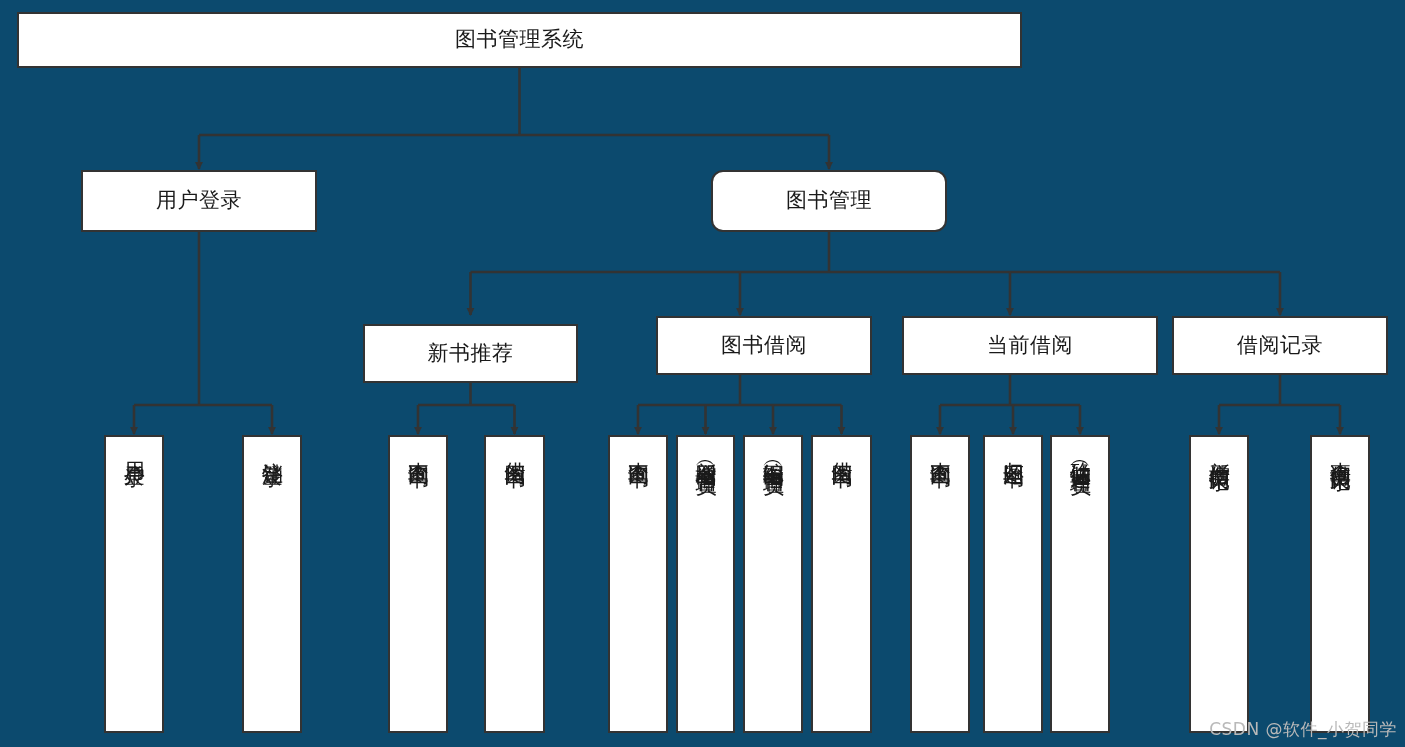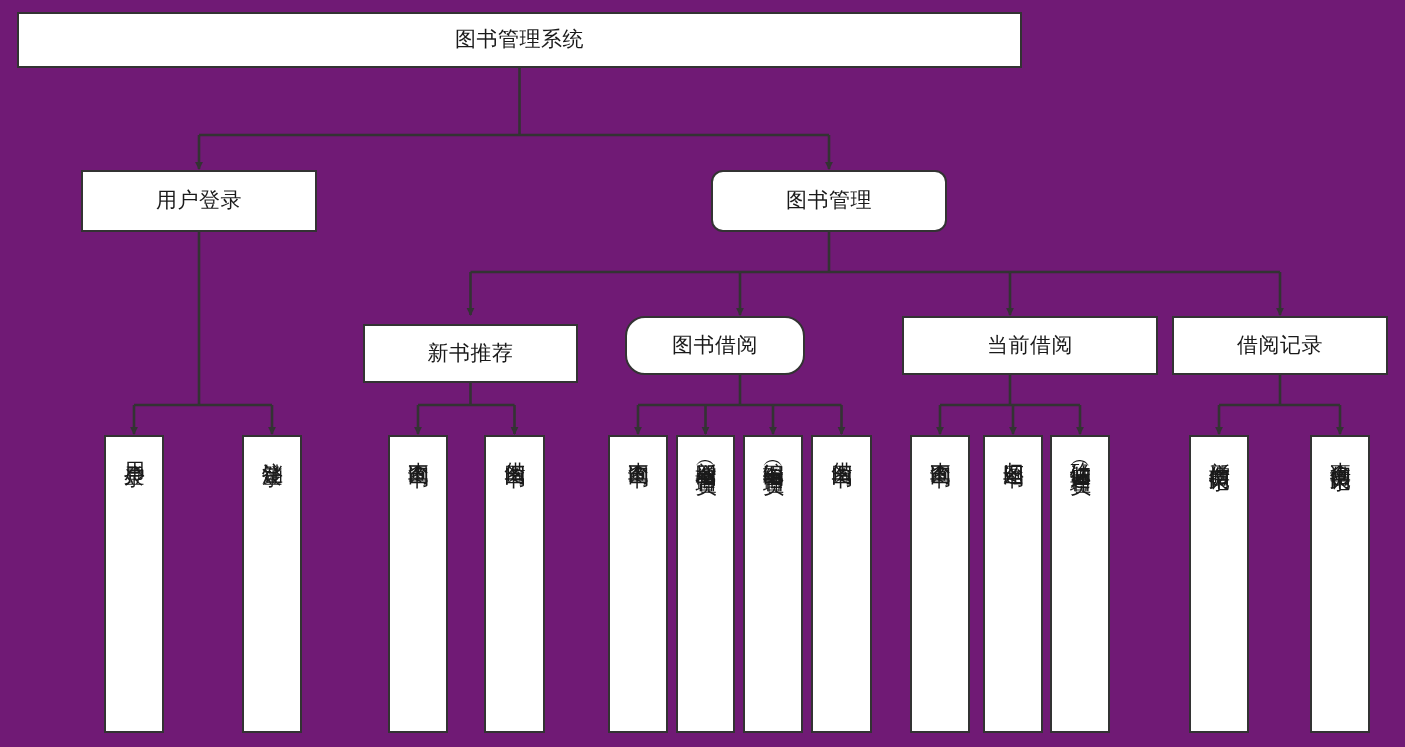--- a/index.html
+++ b/index.html
@@ -8,21 +8,21 @@
     padding: 0;
     background: #ffffff;
   }
   body {
     font-family: "DejaVu Sans", "Liberation Sans", sans-serif;
   }
   #diagram-root {
     position: relative;
     width: 1405px;
     height: 747px;
-    background: #701a75;
+    background: #0c4a6e;
     overflow: hidden;
   }
   #edge-layer {
     position: absolute;
     left: 0;
     top: 0;
     width: 1405px;
     height: 747px;
     pointer-events: none;
   }
@@ -131,21 +131,21 @@
       </div>
       <div class="node horiz" style="left: 81px; top: 170px; width: 236px; height: 62px;">
         <span class="node-label">用户登录</span>
       </div>
       <div class="node horiz" style="left: 711px; top: 170px; width: 236px; height: 62px; border-radius: 12px;">
         <span class="node-label">图书管理</span>
       </div>
       <div class="node horiz" style="left: 363px; top: 324px; width: 215px; height: 59px;">
         <span class="node-label">新书推荐</span>
       </div>
-      <div class="node horiz" style="left: 625px; top: 316px; width: 180px; height: 59px; border-radius: 20px;">
+      <div class="node horiz" style="left: 656px; top: 316px; width: 216px; height: 59px;">
         <span class="node-label">图书借阅</span>
       </div>
       <div class="node horiz" style="left: 902px; top: 316px; width: 256px; height: 59px;">
         <span class="node-label">当前借阅</span>
       </div>
       <div class="node horiz" style="left: 1172px; top: 316px; width: 216px; height: 59px;">
         <span class="node-label">借阅记录</span>
       </div>
       <div class="node vert" style="left: 104px; top: 435px; width: 60px; height: 298px;">
         <span class="node-label">用户登录</span>
@@ -181,13 +181,14 @@
         <span class="node-label">确认归还（管理员）</span>
       </div>
       <div class="node vert long" style="left: 1189px; top: 435px; width: 60px; height: 298px;">
         <span class="node-label">新增借阅记录</span>
       </div>
       <div class="node vert long" style="left: 1310px; top: 435px; width: 60px; height: 298px;">
         <span class="node-label">查询借阅记录</span>
       </div>
     </div>
 
+  <div id="watermark">CSDN @软件_小贺同学</div>
 </div>
 
 </body></html>

